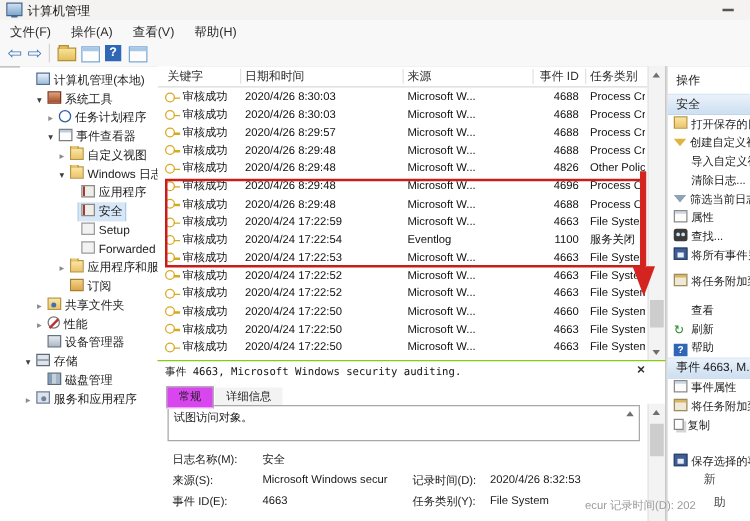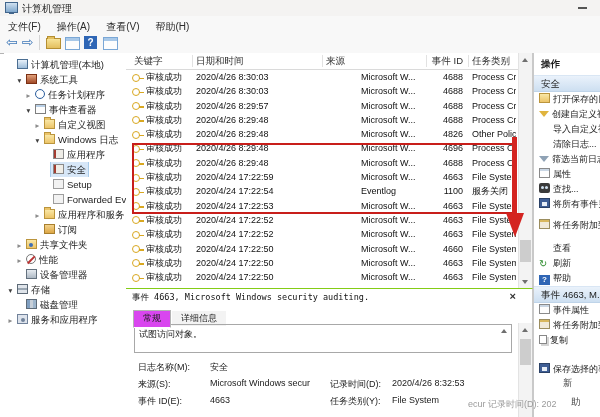--- a/index.html
+++ b/index.html
@@ -22,21 +22,21 @@
   .toolbar{position:absolute;left:0;top:32px;right:0;height:21px;background:#f8f8f8;border-bottom:1px solid #b3b3b3;}
   .nav-arrow{position:absolute;top:1px;font-size:14px;line-height:18px;color:#3f78b8;}
   .tb-sep{position:absolute;left:39px;top:3px;width:1px;height:15px;background:#d4d4d4;}
   .tb-folder{position:absolute;left:46px;top:6px;width:13px;height:9px;background:linear-gradient(#f7e397,#e3bf5e);border:1px solid #b58f32;}
   .tb-folder:before{content:'';position:absolute;left:0;top:-3px;width:6px;height:2px;background:#e3bf5e;border:1px solid #b58f32;border-bottom:none;}
   .tb-window{width:13px;height:11px;background:#fdfdfd;border:1px solid #7aa7d6;top:5px;}
   .tb-window:before{content:'';position:absolute;left:0;top:0;width:100%;height:3px;background:#a8c8e8;}
   .tb-help{position:absolute;left:84px;top:4px;width:13px;height:13px;background:#2f66b5;color:#fff;font-size:10px;font-weight:bold;text-align:center;line-height:13px;}
 
   
-  .tree-pane{position:absolute;left:4px;top:53px;width:126px;bottom:0;background:#fff;border-right:1px solid #c9c9c9;overflow:hidden;padding-top:4px;box-sizing:border-box;}
+  .tree-pane{position:absolute;left:16px;top:53px;width:126px;bottom:0;background:#fff;border-right:1px solid #c9c9c9;overflow:hidden;padding-top:4px;box-sizing:border-box;}
   .tree-row{height:15px;line-height:15px;font-size:9.5px;color:#1c1c1c;white-space:nowrap;overflow:hidden;}
   .exp{display:inline-block;width:9px;font-size:7.5px;color:#8c8c8c;text-align:center;}
   .exp.open{color:#3f3f3f;}
   .node{display:inline-block;padding:0 2px;}
   .node.sel{background:#d7e7f8;outline:1px solid #a9cbe9;}
   .ti{display:inline-block;width:11px;height:10px;vertical-align:-1px;margin-right:3px;position:relative;box-sizing:border-box;}
   .ti.computer-icon{background:linear-gradient(#e8f1fa,#9dbcd9);border:1px solid #4b6e92;}
   .ti.toolbox-icon{background:linear-gradient(#e2a27c,#a14a28);border:1px solid #7c3014;}
   .ti.clock-icon{width:10px;height:10px;border-radius:50%;background:radial-gradient(#ffffff 55%,#cfe2f4);border:1px solid #2e5f9e;}
   .ti.eventviewer-icon{background:#fdfdfd;border:1px solid #7e7e7e;box-shadow:inset 0 2px 0 #b8cfe6;}
@@ -57,21 +57,21 @@
 
   
   .center{position:absolute;left:126px;top:53px;width:406px;height:235px;background:#fff;border-right:1px solid #c9c9c9;overflow:hidden;}
   .thead{position:absolute;left:0;top:0;right:14px;height:16px;border-bottom:1px solid #dadada;font-size:9.5px;color:#2e2e2e;}
   .hcell{position:absolute;top:2px;white-space:nowrap;}
   .h0{left:8px;} .h1{left:70px;} .h2{left:200px;} .h3{left:280px;width:57px;text-align:right;} .h4{left:346px;}
   .hsep{position:absolute;top:2px;width:1px;height:12px;background:#e2e2e2;}
   .rows{position:absolute;left:0;top:17px;right:14px;}
   .erow{position:relative;height:14.3px;line-height:14.3px;font-size:9px;color:#101010;white-space:nowrap;}
   .c{position:absolute;top:0;}
-  .c-kw{left:20px;} .c-dt{left:70px;} .c-src{left:200px;margin-left:35px;} .c-id{left:280px;width:57px;text-align:right;} .c-cat{left:346px;width:44px;overflow:hidden;}
+  .c-kw{left:20px;} .c-dt{left:70px;} .c-src{left:200px;} .c-id{left:280px;width:57px;text-align:right;} .c-cat{left:346px;width:44px;overflow:hidden;}
   .key-icon{position:absolute;left:6px;top:3.5px;width:6px;height:6px;border:1.5px solid #d9a821;border-radius:50%;}
   .key-icon:after{content:'';position:absolute;left:5.5px;top:3px;width:5px;height:1.5px;background:#d9a821;}
 
   
   .vscroll1{position:absolute;right:0;top:0;width:13px;height:235px;background:#f3f3f3;border-left:1px solid #e3e3e3;}
   .sb-btn{position:absolute;left:0;width:13px;height:13px;}
   .tri-up{position:absolute;left:3px;top:5px;border-left:3.5px solid transparent;border-right:3.5px solid transparent;border-bottom:4px solid #6f6f6f;}
   .tri-down{position:absolute;left:3px;top:5px;border-left:3.5px solid transparent;border-right:3.5px solid transparent;border-top:4px solid #6f6f6f;}
   .sb-thumb{position:absolute;left:1px;width:11px;background:#cdcdcd;}
 
@@ -91,21 +91,21 @@
   .d-box-text{position:absolute;left:4px;top:3px;}
   .d-box .tri-up{left:auto;right:4px;top:4px;}
   .vscroll2{position:absolute;right:0;top:34px;width:13px;bottom:0;background:#f3f3f3;border-left:1px solid #e3e3e3;}
   .fields{position:absolute;left:0;top:72px;right:14px;font-size:9px;color:#1a1a1a;}
   .frow{position:relative;height:17px;}
   .fl1{position:absolute;left:12px;} .fv1{position:absolute;left:84px;}
   .fl2{position:absolute;left:204px;} .fv2{position:absolute;left:266px;}
 
   
   .actions{position:absolute;left:533px;top:53px;right:0;bottom:0;background:#fff;border-left:1px solid #c9c9c9;overflow:hidden;}
-  .a-title{padding:5px 0 4px 7px;font-size:9.5px;color:#1c1c1c;font-weight:bold;}
+  .a-title{padding:5px 0 4px 7px;font-size:9.5px;color:#1c1c1c;}
   .a-sec-head{height:15px;line-height:15px;padding-left:7px;font-size:9.5px;color:#1c1c1c;background:linear-gradient(#eaf2fb,#cddff1);border-top:1px solid #d9e6f4;border-bottom:1px solid #bfd4e9;white-space:nowrap;overflow:hidden;}
   .a-item{height:15px;line-height:15px;font-size:9px;color:#1c1c1c;white-space:nowrap;overflow:hidden;padding-left:5px;}
   .a-ico{display:inline-block;width:11px;height:10px;vertical-align:-1px;margin-right:3px;position:relative;box-sizing:border-box;}
   .a-ico.none{border:none;background:none;}
   .a-ico.open-folder-icon{background:linear-gradient(#f9e7a6,#ecc468);border:1px solid #bb953d;}
   .a-ico.funnel-icon{width:0;height:0;border-left:5px solid transparent;border-right:5px solid transparent;border-top:6px solid #e0b43e;margin-bottom:1px;}
   .a-ico.funnel2-icon{width:0;height:0;border-left:5px solid transparent;border-right:5px solid transparent;border-top:6px solid #8fa2b5;margin-bottom:1px;}
   .a-ico.doc-icon{background:#fdfdfd;border:1px solid #8a8a8a;box-shadow:inset 0 2px 0 #c9d6e4;}
   .a-ico.binoculars-icon{background:#3a3a3a;border-radius:2px;}
   .a-ico.binoculars-icon:after{content:'';position:absolute;left:2px;top:3px;width:3px;height:3px;border-radius:50%;background:#cfe0ef;box-shadow:4px 0 0 #cfe0ef;}

